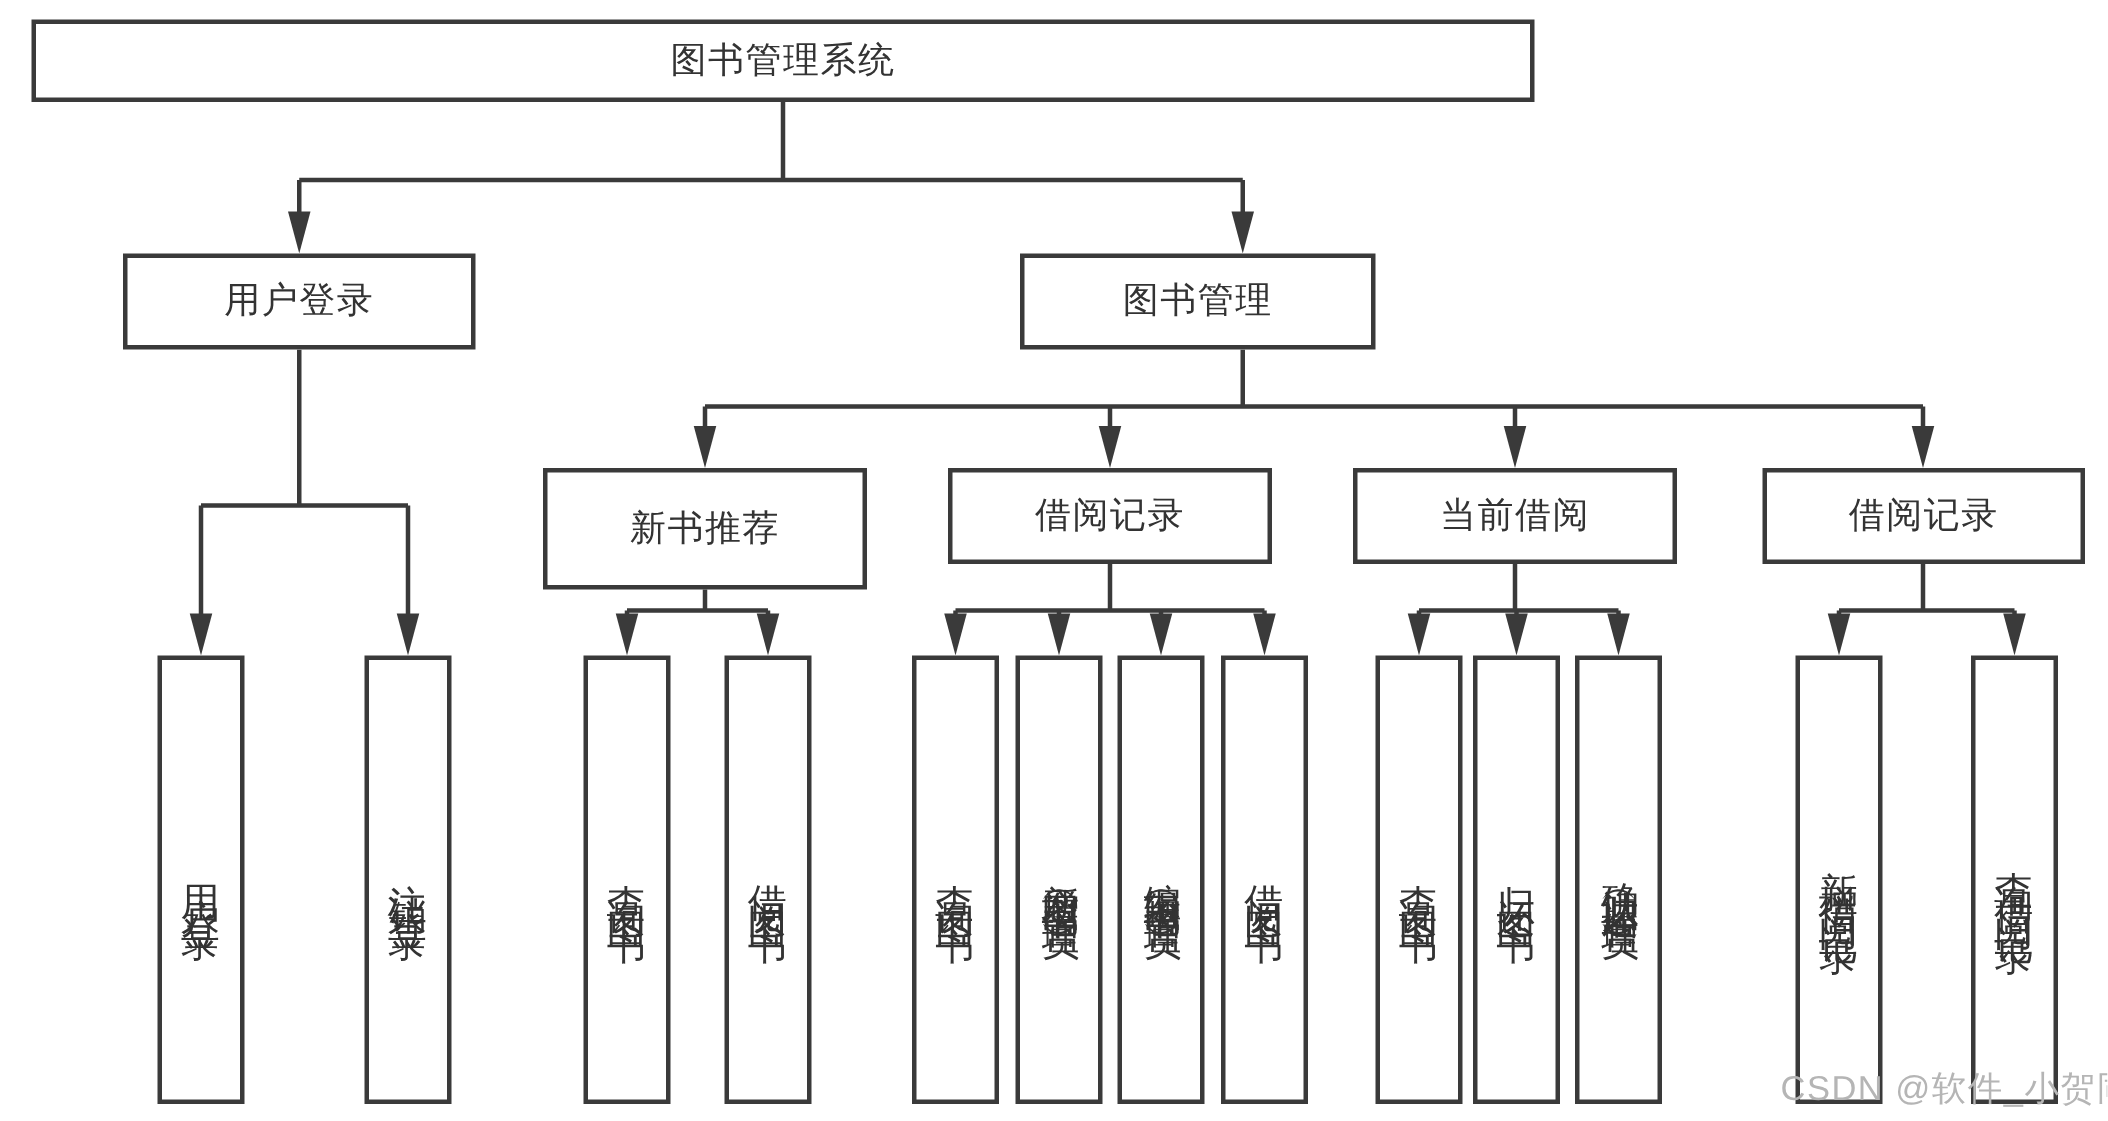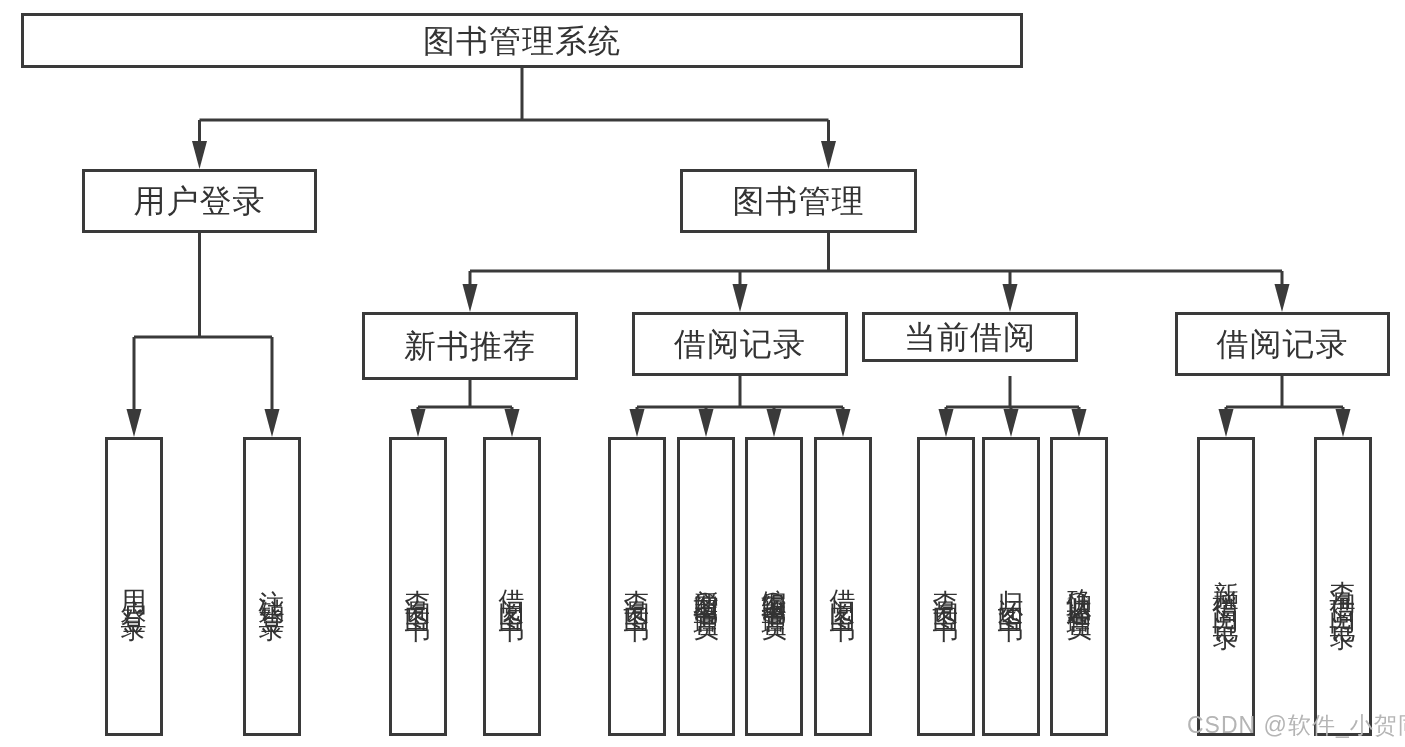--- a/index.html
+++ b/index.html
@@ -14,27 +14,27 @@
   .box{
     position:absolute;
     box-sizing:border-box;
     background:#ffffff;
     border:3px solid #3a3a3a;
     color:#333333;
     display:flex;
     align-items:center;
     justify-content:center;
   }
-  .hbox{font-size:32px;letter-spacing:1px;line-height:1;}
+  .hbox{font-size:24px;letter-spacing:1px;line-height:1;}
   .root{left:21px;top:13px;width:1002px;height:55px;}
   .lv2a{left:82px;top:169px;width:235px;height:64px;}
   .lv2b{left:680px;top:169px;width:237px;height:64px;}
-  .lv3a{left:362px;top:312px;width:216px;height:68px;}
+  .lv3a{left:362px;top:312px;width:216px;height:81px;}
   .lv3b{left:632px;top:312px;width:216px;height:64px;}
-  .lv3c{left:862px;top:312px;width:216px;height:50px;}
+  .lv3c{left:902px;top:312px;width:216px;height:64px;}
   .lv3d{left:1175px;top:312px;width:215px;height:64px;}
   .vbox{
     top:437px;width:58px;height:299px;
     writing-mode:vertical-rl;
     text-orientation:mixed;
     font-size:26px;
     letter-spacing:9px;
     line-height:1;
   }
   .vbox.tight{font-size:25px;letter-spacing:4px;}

